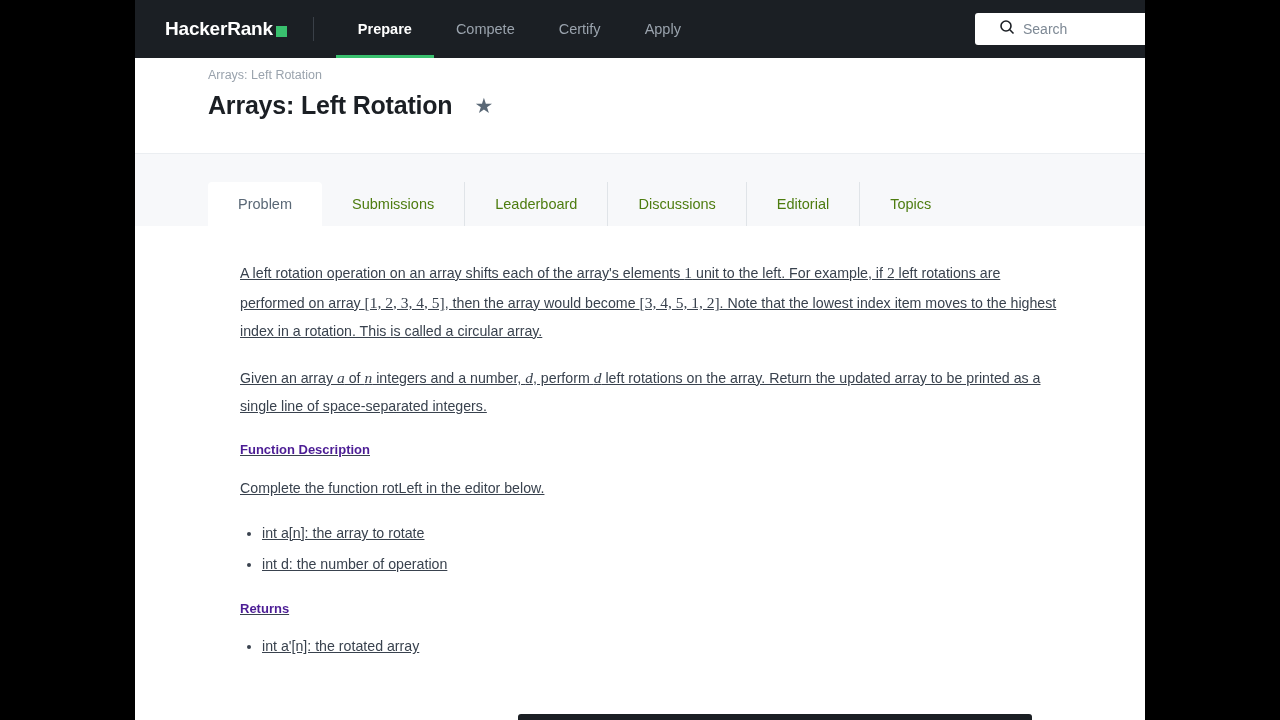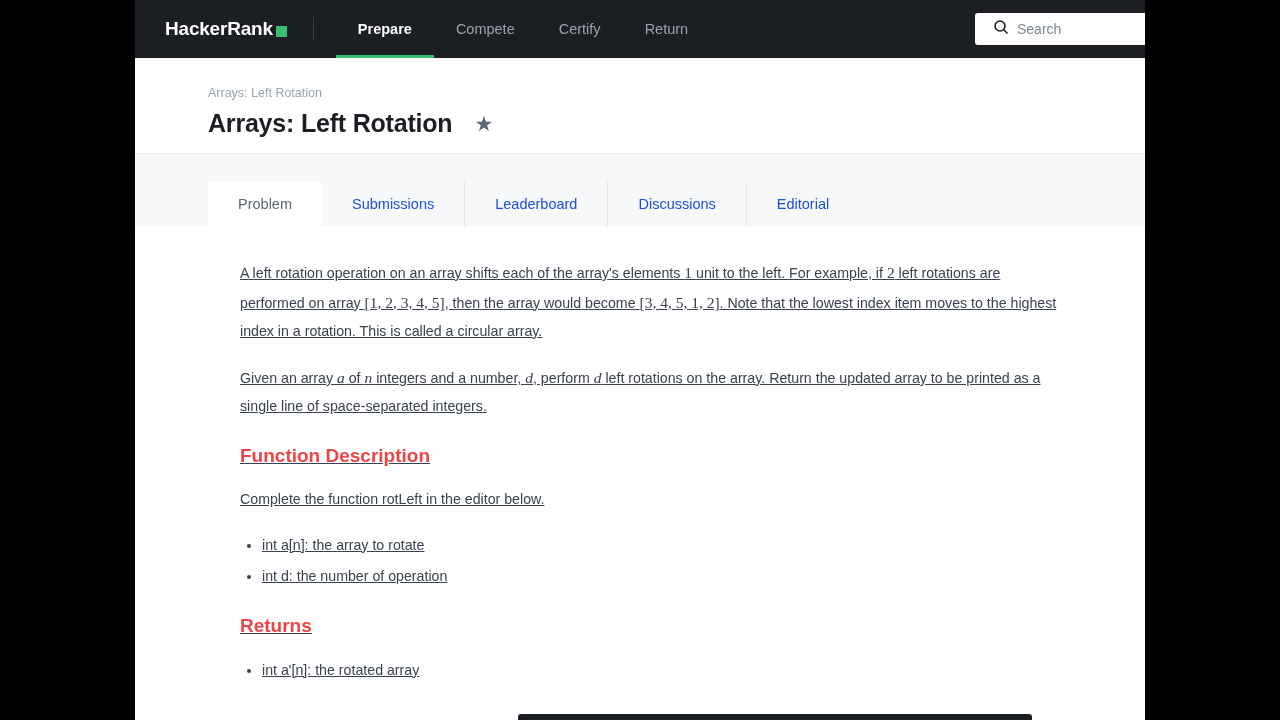--- a/index.html
+++ b/index.html
@@ -78,38 +78,38 @@
     background: #39c06e;
   }
   .search-box {
     position: absolute;
     right: -15px; top: 13px;
     width: 185px; height: 32px;
     background: #ffffff;
     border-radius: 3px;
     display: flex;
     align-items: center;
-    padding: 0 18px;
+    padding: 0 24px;
   }
   .search-input {
     border: none;
     outline: none;
     font-size: 14px;
     color: #39424e;
     font-family: "Liberation Sans", sans-serif;
     width: 100%;
     margin-left: 8px;
     background: transparent;
   }
   .search-input::placeholder { color: #7d8894; }
 
   
   .page-header {
     background: #ffffff;
-    padding: 28px 0 0 73px;
+    padding: 10px 0 0 73px;
     height: 96px;
     border-bottom: 1px solid #ebeef1;
   }
   .breadcrumb {
     font-size: 12.5px;
     color: #9aa3ad;
     margin-bottom: 9px;
   }
   .title-row {
     display: flex;
@@ -138,21 +138,21 @@
   .tabs {
     display: flex;
     align-items: stretch;
     height: 44px;
   }
   .tab {
     padding: 0 30px;
     display: flex;
     align-items: center;
     font-size: 14.5px;
-    color: #1d4ed8;
+    color: #4d7c0f;
     cursor: pointer;
     border-right: 1px solid #e0e4e8;
     position: relative;
     background: transparent;
   }
   .tab:last-child { border-right: none; }
   .tab.active {
     background: #ffffff;
     color: #5a6876;
     border-top-left-radius: 4px;
@@ -164,23 +164,23 @@
   .content {
     background: #ffffff;
     padding: 32px 80px 0 105px;
     font-size: 14.2px;
     color: #39424e;
     line-height: 1.92;
     text-decoration: underline;
   }
   .content p { margin-bottom: 18px; }
   .content h3 {
-    font-size: 19px;
-    font-weight: bold;
-    color: #ef4444;
+    font-size: 13px;
+    font-weight: bold;
+    color: #4c1d95;
     margin: 0 0 12px 0;
   }
   .content ul {
     margin: 0 0 18px 22px;
   }
   .content li {
     list-style: disc;
     margin-bottom: 4px;
   }
   .mathvar {
@@ -210,21 +210,21 @@
     <div class="topnav">
       <div class="logo">
         <span>HackerRank</span>
         <span class="logo-square"></span>
       </div>
       <div class="nav-divider"></div>
       <div class="nav-links">
         <div class="nav-link active">Prepare</div>
         <div class="nav-link">Compete</div>
         <div class="nav-link">Certify</div>
-        <div class="nav-link">Return</div>
+        <div class="nav-link">Apply</div>
       </div>
       <div class="search-box">
         <span>
           <svg width="16" height="16" viewBox="0 0 16 16">
             <circle cx="7" cy="7" r="5" fill="none" stroke="#1b1f24" stroke-width="1.6"></circle>
             <line x1="10.8" y1="10.8" x2="14.5" y2="14.5" stroke="#1b1f24" stroke-width="1.6"></line>
           </svg>
         </span>
         <input class="search-input" type="text" placeholder="Search" style="">
       </div>
@@ -238,20 +238,21 @@
       </div>
     </div>
 
     <div class="tabs-wrap">
       <div class="tabs">
         <div class="tab active">Problem</div>
         <div class="tab">Submissions</div>
         <div class="tab">Leaderboard</div>
         <div class="tab">Discussions</div>
         <div class="tab">Editorial</div>
+        <div class="tab">Topics</div>
       </div>
     </div>
 
     <div class="content">
 
       <p>
         <span>A left rotation operation on an array shifts each of the array's elements </span><span class="mathnum">1</span><span> unit to the left. For example, if </span><span class="mathnum">2</span><span> left rotations are performed on array </span><span class="mathnum">[1, 2, 3, 4, 5]</span><span>, then the array would become </span><span class="mathnum">[3, 4, 5, 1, 2]</span><span>. Note that the lowest index item moves to the highest index in a rotation. This is called a circular array.</span>
       </p>
 
       <p>

